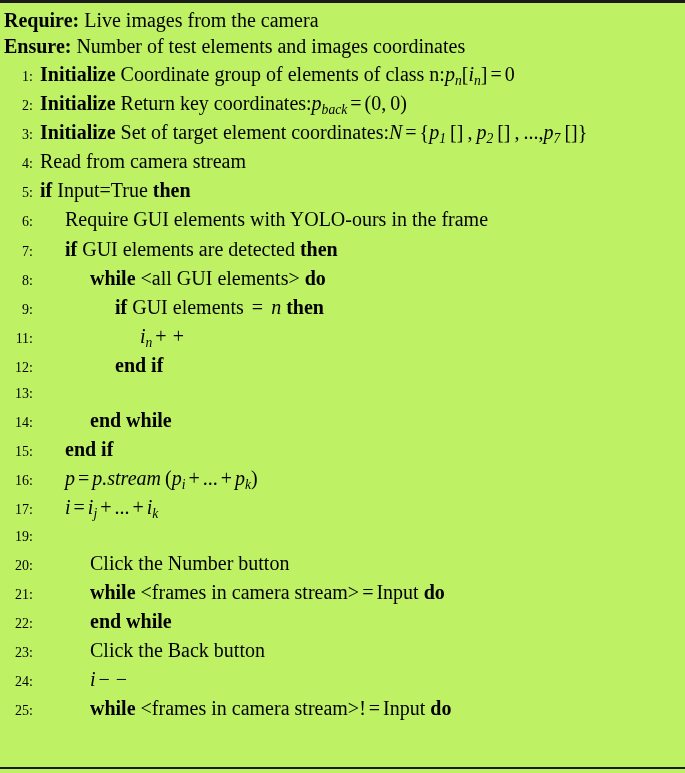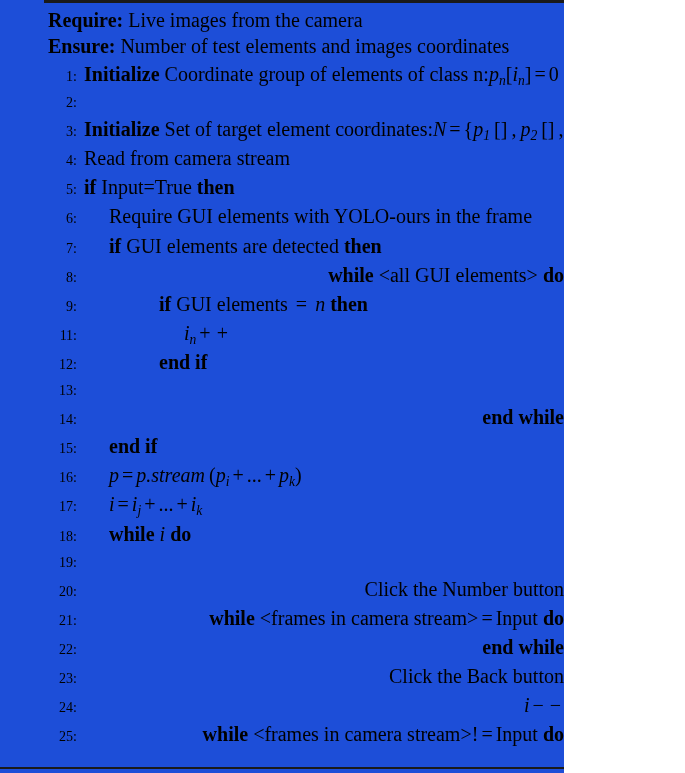--- a/index.html
+++ b/index.html
@@ -7,27 +7,26 @@
     margin: 0;
     padding: 0;
     background: #ffffff;
   }
   body {
     font-family: "Liberation Serif", "DejaVu Serif", serif;
     color: #000000;
     -webkit-font-smoothing: antialiased;
   }
   #algorithm-block {
-    width: 564px;
+    width: 685px;
     height: 773px;
     box-sizing: border-box;
     position: relative;
-    background: #1d4ed8;
+    background: #bef264;
     overflow: hidden;
-    padding-left: 44px;
   }
   .rule-top {
     height: 3px;
     background: #1a1a1a;
     width: 100%;
   }
   .rule-bottom {
     height: 2px;
     background: #1a1a1a;
     width: 100%;
@@ -68,21 +67,21 @@
     box-sizing: border-box;
     font-variant-numeric: lining-nums;
   }
   .step-body {
     font-size: 20px;
     flex: 1;
   }
   
   .ind-0 { padding-left: 0px; }
   .ind-1 { padding-left: 25px; }
-  .ind-2 { padding-left: 50px; text-align: right; }
+  .ind-2 { padding-left: 50px; }
   .ind-3 { padding-left: 75px; }
   .ind-4 { padding-left: 100px; }
 
   .kw {
     font-weight: bold;
   }
   .math {
     font-style: italic;
     font-family: "Liberation Serif", "DejaVu Serif", serif;
   }
@@ -118,20 +117,21 @@
 
   <div class="steps">
 
     <div class="step">
       <span class="step-num">1:</span>
       <span class="step-body ind-0"><span class="kw">Initialize</span> Coordinate group of elements of class n:<span class="math">p<sub>n</sub></span><span class="brk">[</span><span class="math">i<sub>n</sub></span><span class="brk">]</span><span class="op">=</span>0</span>
     </div>
 
     <div class="step">
       <span class="step-num">2:</span>
+      <span class="step-body ind-0"><span class="kw">Initialize</span> Return key coordinates:<span class="math">p<sub>back</sub></span><span class="op">=</span><span class="brk">(</span>0<span class="brk">,</span> 0<span class="brk">)</span></span>
     </div>
 
     <div class="step">
       <span class="step-num">3:</span>
       <span class="step-body ind-0"><span class="kw">Initialize</span> Set of target element coordinates:<span class="math">N</span><span class="op">=</span><span class="brk">{</span><span class="math">p<sub>1</sub></span> <span class="brk">[]</span> <span class="brk">,</span> <span class="math">p<sub>2</sub></span> <span class="brk">[]</span> <span class="brk">,</span> <span class="brk">...,</span><span class="math">p<sub>7</sub></span> <span class="brk">[]}</span></span>
     </div>
 
     <div class="step">
       <span class="step-num">4:</span>
       <span class="step-body ind-0">Read from camera stream</span>
@@ -190,24 +190,20 @@
     <div class="step">
       <span class="step-num">16:</span>
       <span class="step-body ind-1"><span class="math">p</span><span class="op">=</span><span class="math">p.stream</span> <span class="brk">(</span><span class="math">p<sub>i</sub></span><span class="op">+</span><span class="brk">...</span><span class="op">+</span><span class="math">p<sub>k</sub></span><span class="brk">)</span></span>
     </div>
 
     <div class="step">
       <span class="step-num">17:</span>
       <span class="step-body ind-1"><span class="math">i</span><span class="op">=</span><span class="math">i<sub>j</sub></span><span class="op">+</span><span class="brk">...</span><span class="op">+</span><span class="math">i<sub>k</sub></span></span>
     </div>
 
-    <div class="step">
-      <span class="step-num">18:</span>
-      <span class="step-body ind-1"><span class="kw">while</span> <span class="math">i</span> <span class="kw">do</span></span>
-    </div>
 
     <div class="step">
       <span class="step-num">19:</span>
     </div>
 
     <div class="step">
       <span class="step-num">20:</span>
       <span class="step-body ind-2">Click the Number button</span>
     </div>
 

